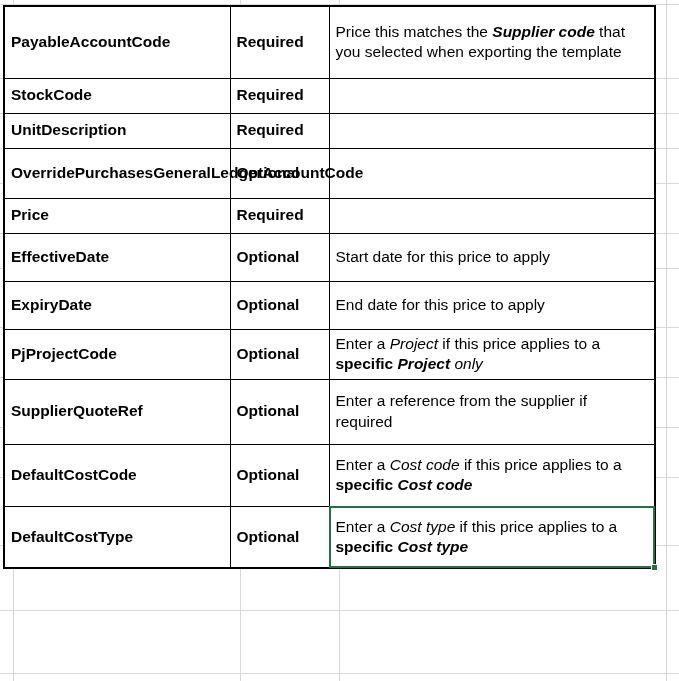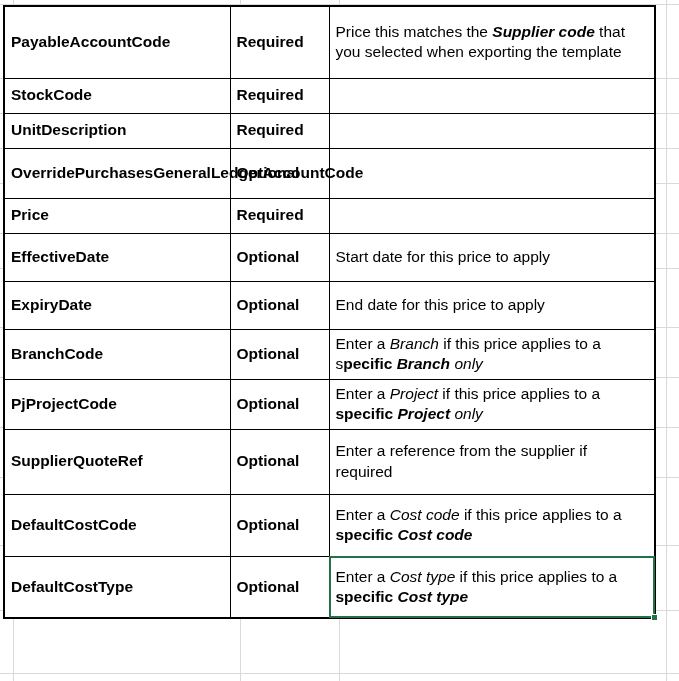--- a/index.html
+++ b/index.html
@@ -172,25 +172,20 @@
           <td class="cell-name fillable">EffectiveDate</td>
           <td class="cell-req fillable req-optional">Optional</td>
           <td class="cell-desc"><span>Start date for this price to apply</span></td>
         </tr>
         <tr class="r-med2">
           <td class="cell-name fillable">ExpiryDate</td>
           <td class="cell-req fillable req-optional">Optional</td>
           <td class="cell-desc"><span>End date for this price to apply</span></td>
         </tr>
         <tr class="r-med fill-yellow">
-          <td class="cell-name fillable">BranchCode</td>
-          <td class="cell-req fillable req-optional">Optional</td>
-          <td class="cell-desc fillable"><span>Enter a </span><em class="it">Branch</em> <span> if this price applies to a s</span><strong class="bd">pecific </strong><strong class="bdit">Branch</strong> <em class="it"> only</em> </td>
-        </tr>
-        <tr class="r-med fill-yellow">
           <td class="cell-name fillable">PjProjectCode</td>
           <td class="cell-req fillable req-optional">Optional</td>
           <td class="cell-desc fillable"><span>Enter a </span><em class="it">Project</em> <span> if this price applies to a </span><strong class="bd">specific </strong><strong class="bdit">Project</strong> <em class="it"> only</em> </td>
         </tr>
         <tr class="r-big">
           <td class="cell-name fillable">SupplierQuoteRef</td>
           <td class="cell-req fillable req-optional">Optional</td>
           <td class="cell-desc"><span>Enter a reference from the supplier if required</span></td>
         </tr>
         <tr class="r-big2 fill-yellow">

